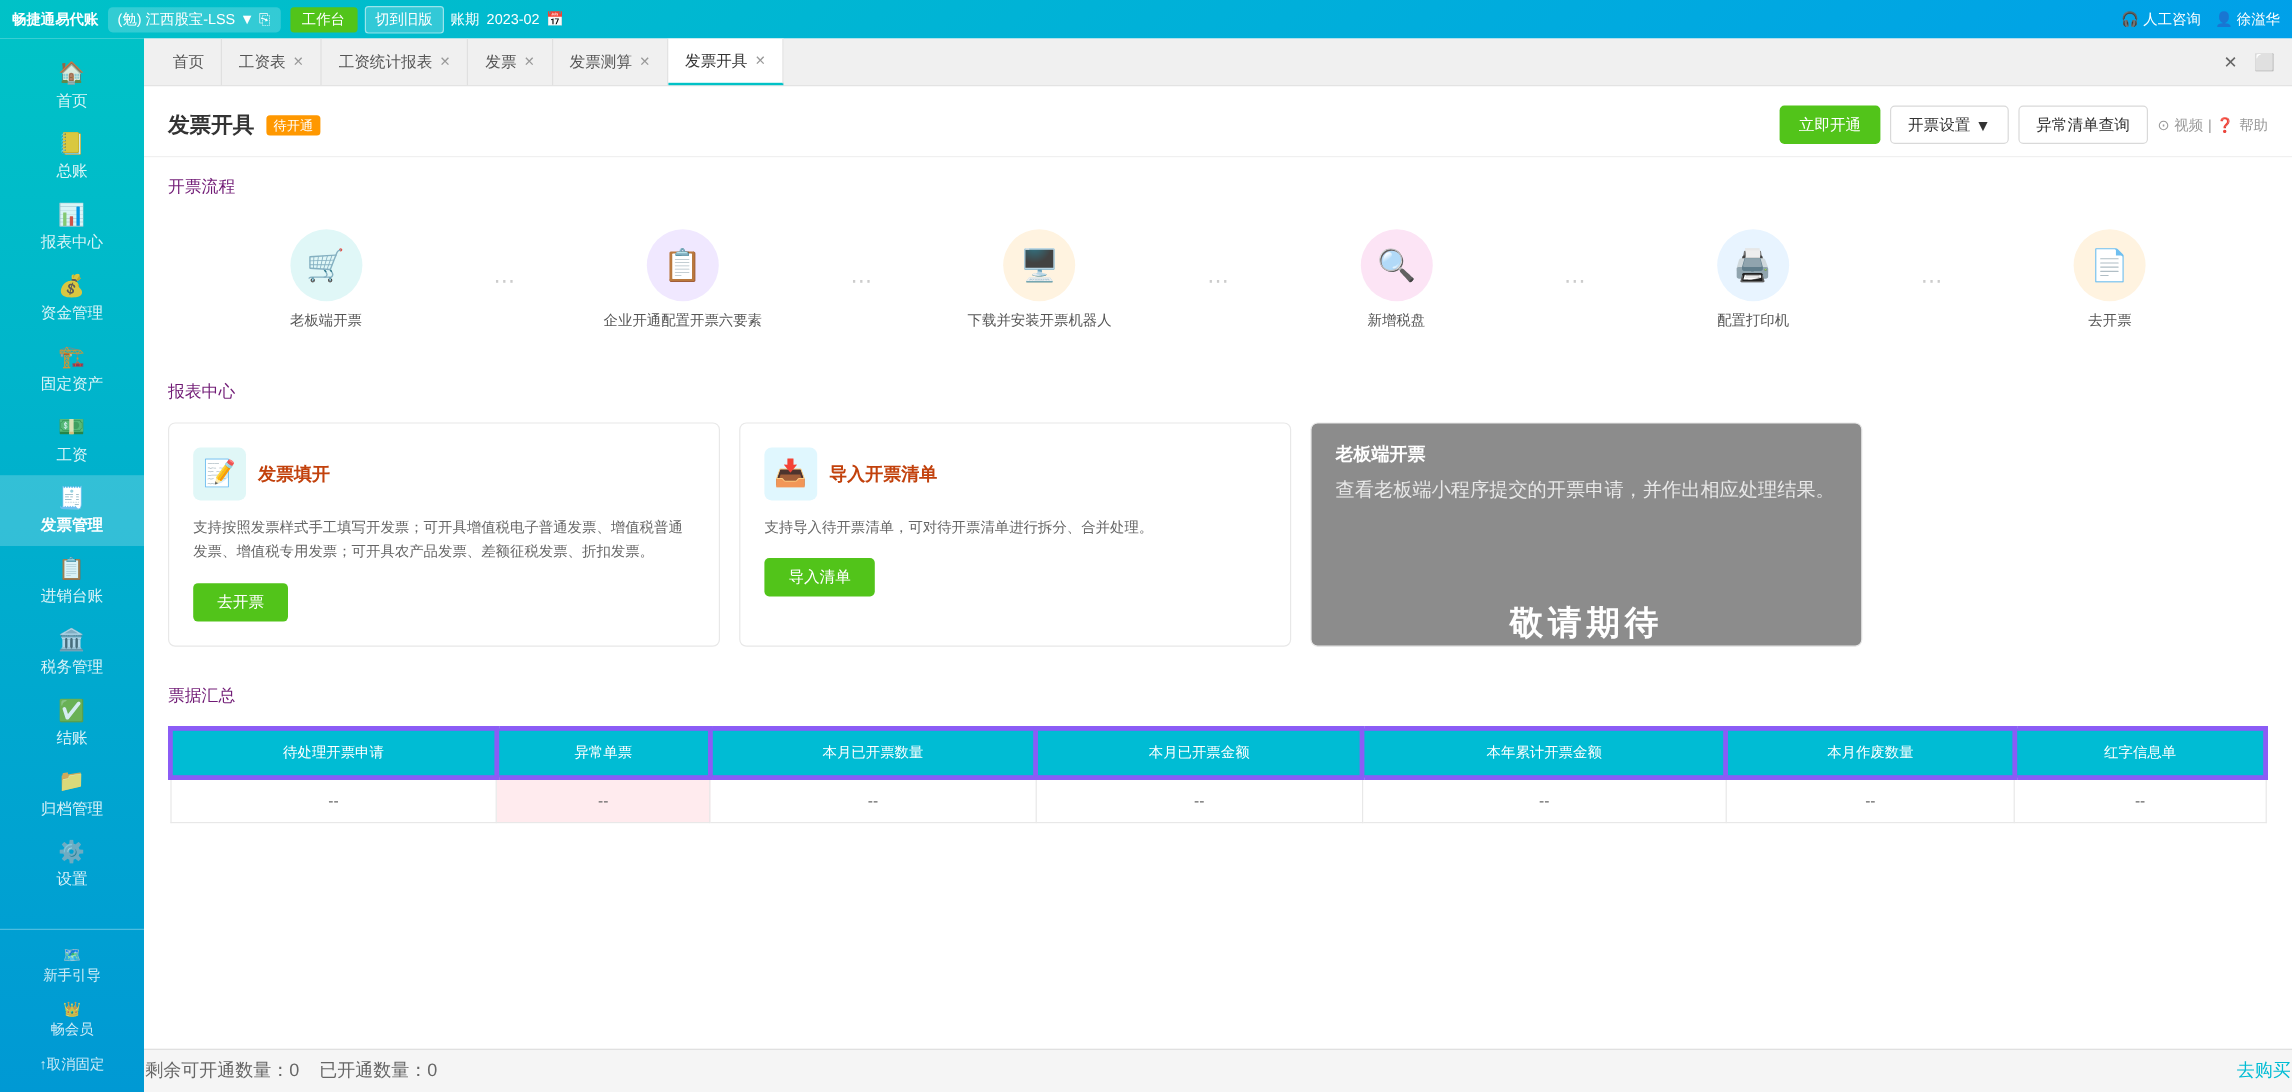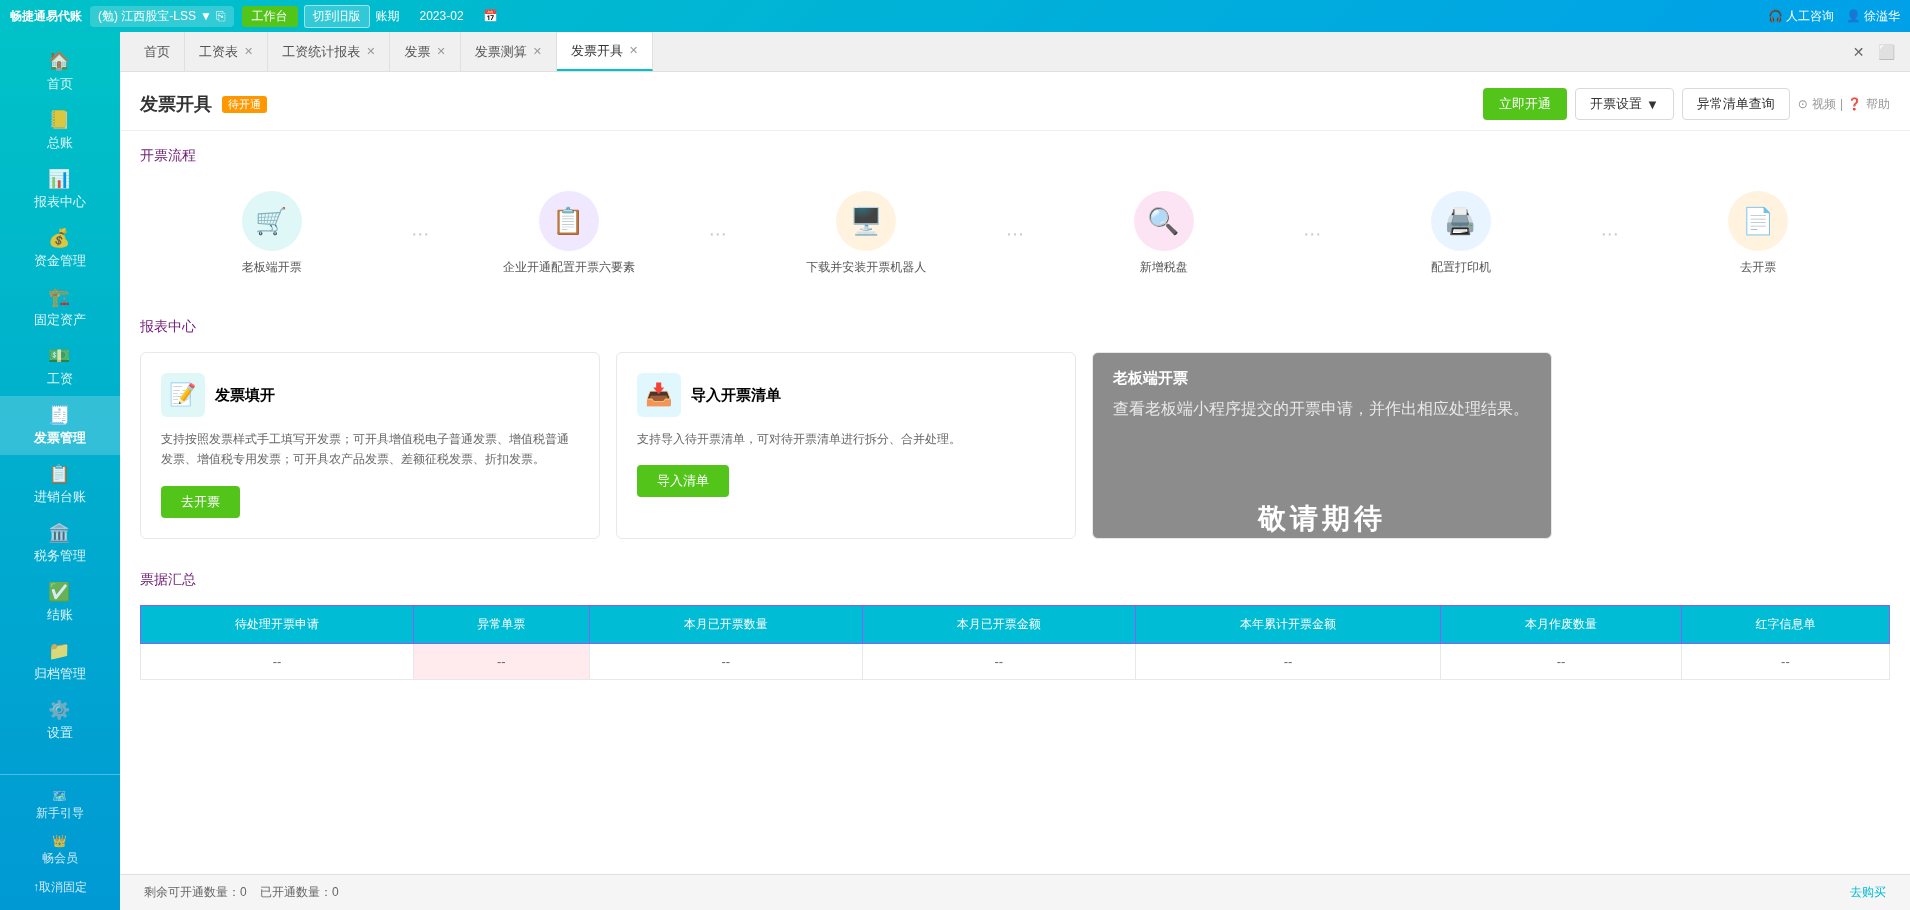--- a/index.html
+++ b/index.html
@@ -36,21 +36,21 @@
     }
     .top-bar-switch {
       background: rgba(255,255,255,0.2);
       color: white;
       border: 1px solid rgba(255,255,255,0.5);
       border-radius: 3px;
       padding: 2px 8px;
       font-size: 12px;
       cursor: pointer;
     }
-    .top-bar-period { font-size: 12px; display: flex; align-items: center; gap: 20px; }
+    .top-bar-period { font-size: 12px; display: flex; align-items: center; gap: 6px; }
     .top-bar-right { display: flex; align-items: center; gap: 12px; font-size: 12px; }
     .top-bar-right span { display: flex; align-items: center; gap: 3px; cursor: pointer; }
 
     
     .app-layout { display: flex; height: calc(100vh - 32px); }
 
     
     .sidebar {
       width: 120px;
       background: linear-gradient(180deg, #00c2c7 0%, #0099d4 100%);
@@ -197,21 +197,21 @@
     }
     .method-card-header { display: flex; align-items: center; gap: 10px; margin-bottom: 12px; }
     .method-icon {
       width: 44px; height: 44px;
       border-radius: 6px;
       display: flex; align-items: center; justify-content: center;
       font-size: 22px;
     }
     .method-icon.teal { background: #e0f7f7; }
     .method-icon.cyan { background: #e0f7fe; }
-    .method-title { font-size: 15px; font-weight: bold; color: #000000; }
+    .method-title { font-size: 15px; font-weight: bold; color: #c2410c; }
     .method-desc { font-size: 12px; color: #666; line-height: 1.7; margin-bottom: 16px; }
     .method-btn {
       background: #52c41a;
       color: white;
       border: none;
       border-radius: 4px;
       padding: 7px 20px;
       font-size: 13px;
       cursor: pointer;
     }
@@ -241,41 +241,41 @@
 
     
     .summary-table { width: 100%; border-collapse: collapse; }
     .summary-table th {
       background: #00bcd4;
       color: white;
       padding: 10px 8px;
       text-align: center;
       font-size: 12px;
       font-weight: normal;
-      border: 1px solid #8b5cf6;
+      border: 4px solid #8b5cf6;
     }
     .summary-table td {
       padding: 10px 8px;
       text-align: center;
       font-size: 13px;
       border: 1px solid #e8e8e8;
       color: #666;
     }
     .summary-table td.highlight { background: #ffebee; }
 
     
     .footer-bar {
       height: 36px;
       background: #f5f5f5;
       border-top: 1px solid #e0e0e0;
       display: flex;
       align-items: center;
       justify-content: space-between;
-      padding: 0 24px;
-      font-size: 12px;
+      padding: 0 1px;
+      font-size: 15px;
       color: #666;
     }
     .footer-bar a { color: #00bcd4; text-decoration: none; }
   </style>
 </head>
 <body>
 
 <div class="top-bar">
   <div class="top-bar-left">
     <span class="top-bar-logo">畅捷通易代账</span>

